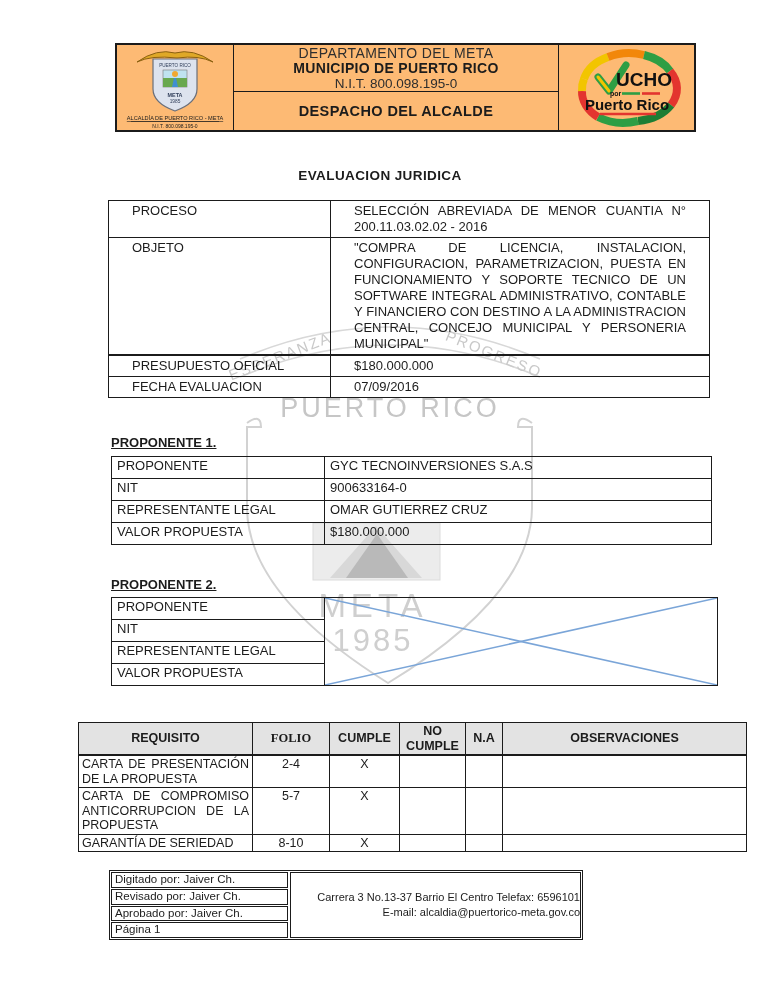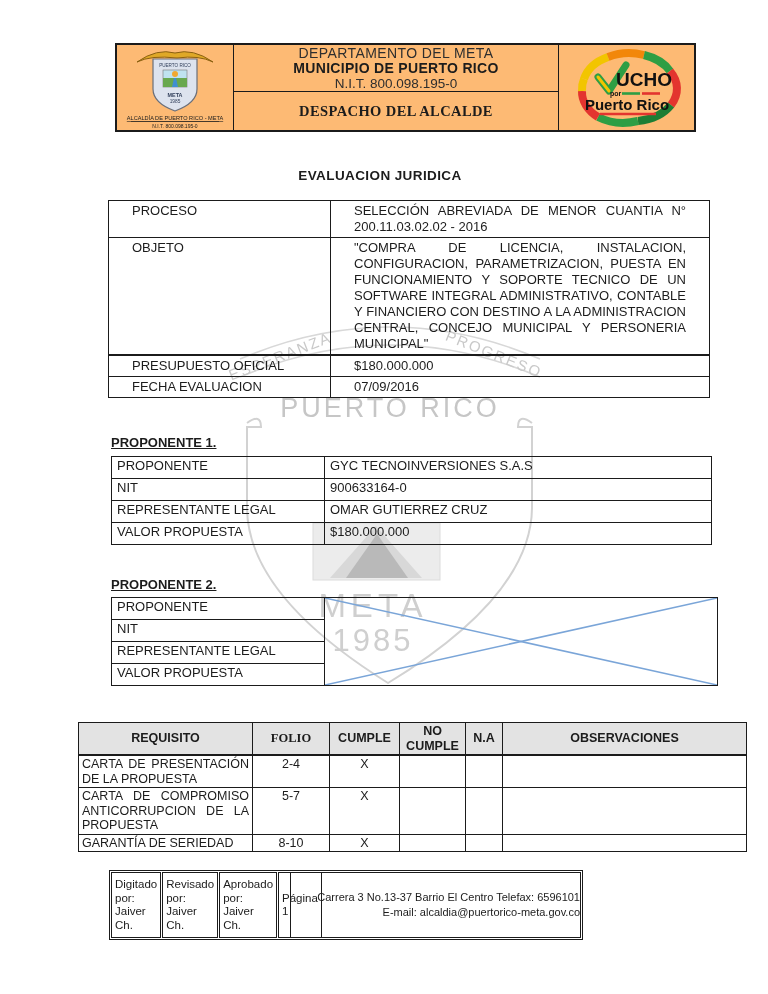--- a/index.html
+++ b/index.html
@@ -16,21 +16,21 @@
             display:flex;align-items:center;justify-content:center;}
   .hdr-center{flex:1;display:flex;flex-direction:column;box-sizing:border-box;}
   .hdr-center-top{height:47px;border-bottom:1.5px solid #1b1b1b;box-sizing:border-box;
                   display:flex;flex-direction:column;justify-content:center;text-align:center;}
   .hdr-center-bottom{flex:1;display:flex;align-items:center;justify-content:center;}
   .hdr-right{width:136px;border-left:1.5px solid #1b1b1b;box-sizing:border-box;
              display:flex;align-items:center;justify-content:center;}
   .h-line1{font-size:14px;letter-spacing:.4px;color:#2e2e2e;line-height:15px;}
   .h-line2{font-size:14px;font-weight:bold;letter-spacing:.3px;line-height:15px;}
   .h-line3{font-size:13.5px;color:#2e2e2e;line-height:15px;}
-  .h-office{font-size:14.5px;font-weight:bold;letter-spacing:.4px;font-family:Liberation Serif, serif;}
+  .h-office{font-size:14.5px;font-weight:bold;letter-spacing:.4px;}
   
   .doc-title{left:124px;top:168px;width:512px;text-align:center;font-size:13.5px;
              font-weight:bold;letter-spacing:.4px;}
   .sec-heading{font-size:13px;font-weight:bold;text-decoration:underline;}
   
   table{border-collapse:collapse;table-layout:fixed;background:transparent;}
   td{border:1.5px solid #1b1b1b;padding:2px 23px;font-size:13px;line-height:16px;
      vertical-align:top;word-wrap:break-word;}
   .t1{left:108px;top:200px;width:602px;}
   .t1 .c1{width:175px;}
@@ -48,21 +48,21 @@
   .treq td{font-size:12.5px;line-height:14.5px;padding:1px 3px;}
   .treq .hd td{background:#e3e3e3;font-weight:bold;text-align:center;vertical-align:middle;
                border-bottom:2px solid #1b1b1b;height:27px;}
   .treq .cReq{width:167px;} .treq .cFol{width:70px;font-family:Liberation Serif, serif;} .treq .cCum{width:63px;}
   .treq .cNoc{width:59px;}  .treq .cNa{width:30px;}  .treq .cObs{width:237px;}
   .treq .req{text-align:justify;}
   .treq .ctr{text-align:center;}
   
   .tfoot-wrap{left:109px;top:870px;width:474px;height:70px;border:1.5px solid #1b1b1b;
               box-sizing:border-box;display:flex;padding:1px;background:#fff;}
-  .tfoot-left{width:177px;display:flex;flex-direction:row;gap:1px;}
+  .tfoot-left{width:177px;display:flex;flex-direction:column;gap:1px;}
   .tfoot-left .cell{border:1px solid #1b1b1b;font-size:11.5px;line-height:13.5px;
                     padding:0 3px;flex:1;display:flex;align-items:center;}
   .tfoot-right{flex:1;margin-left:2px;border:1px solid #1b1b1b;display:flex;
                flex-direction:column;align-items:flex-end;justify-content:center;
                text-align:center;font-size:11px;line-height:15px;}
 </style>
 </head>
 <body>
 
 <div class="page">

